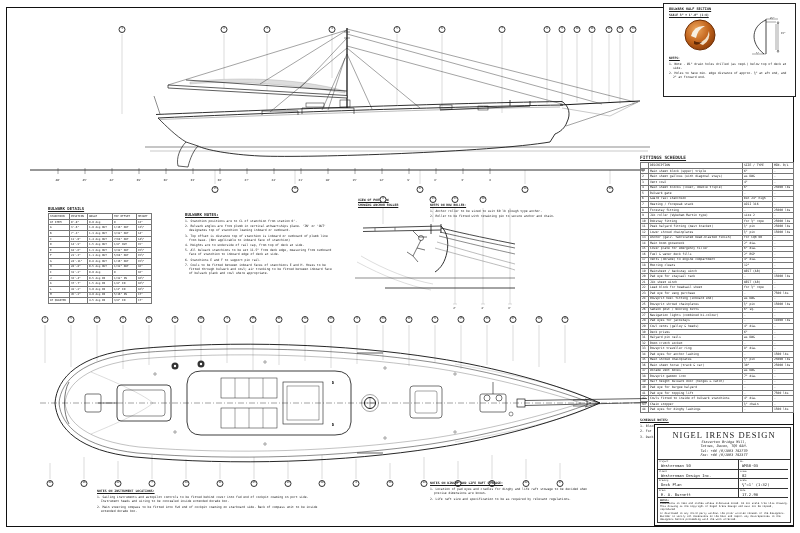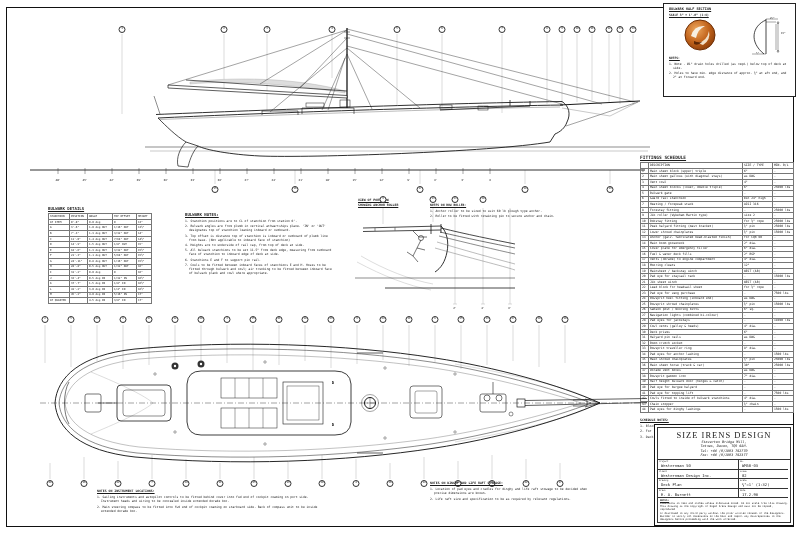--- a/index.html
+++ b/index.html
@@ -954,21 +954,21 @@
 
         <p>1. Location of pad eyes and cradles for dinghy and life raft stowage to be decided when precise dimensions are known.</p>
 
         <p>2. Life raft size and specification to be as required by relevant regulations.</p>
 
     </div>
   </div>
 
   <div class="tb">
     <div class="tb-inner">
-      <div class="tb-company">SIZE IRENS DESIGN</div>
+      <div class="tb-company">NIGEL IRENS DESIGN</div>
       <div class="tb-addr">
 
           <div>Staverton Bridge Mill,</div>
 
           <div>Totnes, Devon, TQ9 6AH.</div>
 
           <div>Tel: +44 (0)1803 762770</div>
 
           <div>Fax: +44 (0)1803 762377</div>
 

